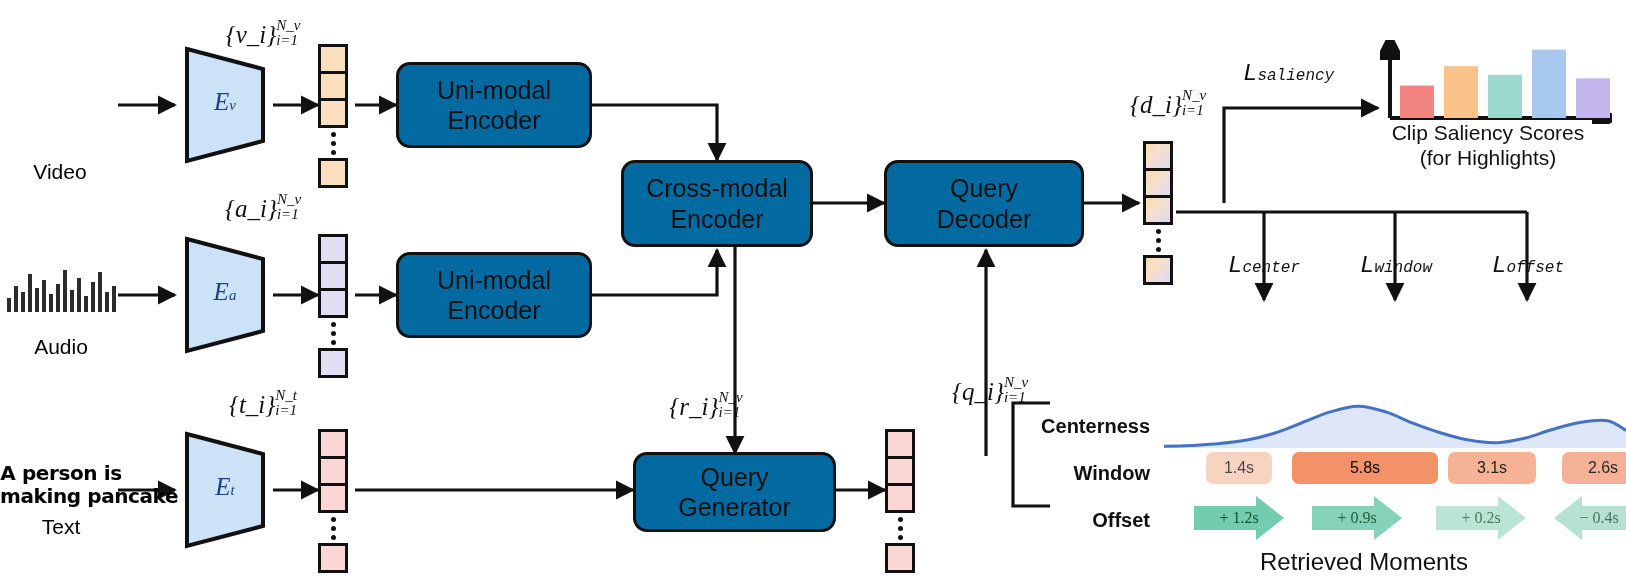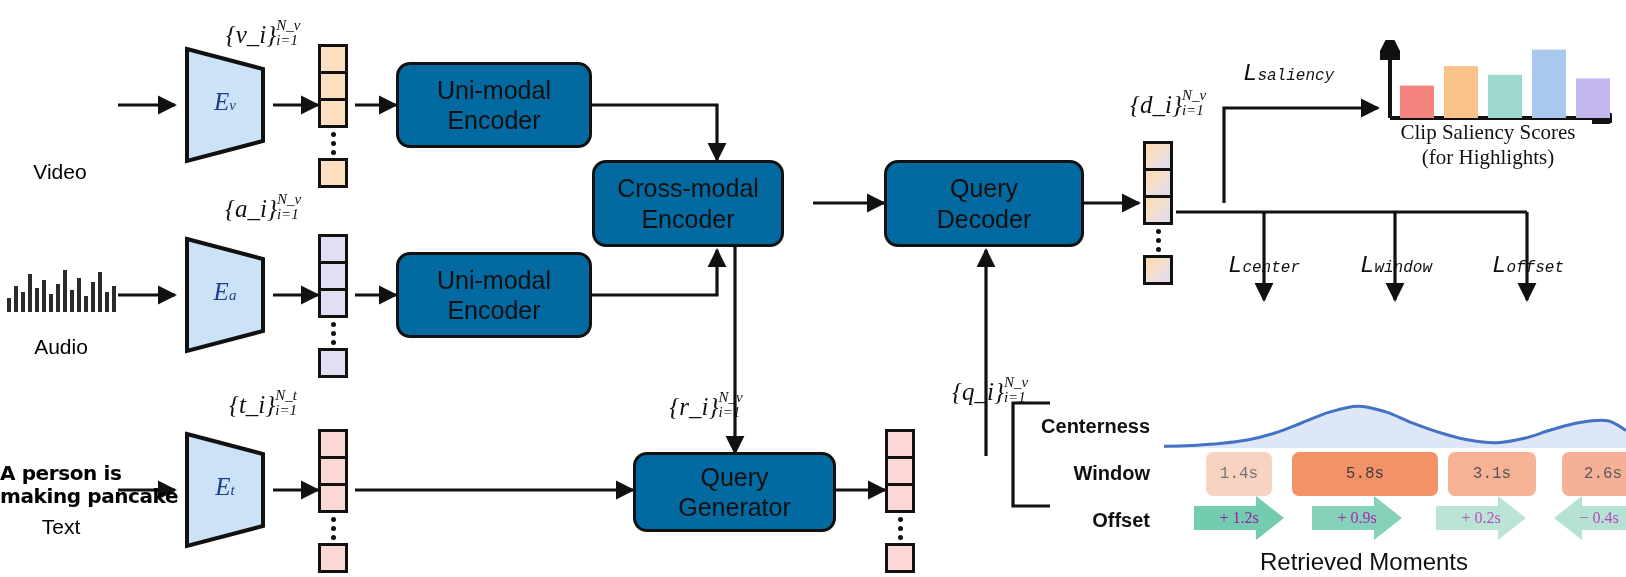--- a/index.html
+++ b/index.html
@@ -13,21 +13,21 @@
 
   
   .modality-label{
     font-family:"Liberation Sans",sans-serif;
     font-size:21px;color:#000000;text-align:center;
     white-space:nowrap;
   }
   .query-text{
     font-family:"DejaVu Sans",sans-serif;
     font-weight:bold;font-size:20px;line-height:1.15;
-    color:#000;white-space:nowrap;
+    color:#000;text-align:center;white-space:nowrap;
     letter-spacing:-0.4px;
   }
 
   
   .procbox{
     box-sizing:border-box;
     background:#0369a1;
     border:3px solid #111;
     border-radius:14px;
     display:flex;align-items:center;justify-content:center;
@@ -69,44 +69,44 @@
   .vdots{
     height:26px;display:flex;flex-direction:column;
     align-items:center;justify-content:center;gap:4px;margin-top:5px;
   }
   .vdots i{display:block;width:5px;height:5px;border-radius:50%;background:#111;}
   .tok.last{margin-bottom:0;margin-top:2px;}
 
   
   .sal-caption{
     font-size:21px;line-height:1.2;text-align:center;color:#111;
-    white-space:nowrap;font-family:Liberation Serif, serif;
+    white-space:nowrap;font-family:Liberation Sans, sans-serif;
   }
 
   
   .rm-rowlabel{
     font-size:20px;color:#111;text-align:right;white-space:nowrap;
     font-family:"Liberation Sans",sans-serif;
     font-weight:bold;
   }
   .rm-caption{
     font-size:24px;color:#111;text-align:center;white-space:nowrap;
     font-family:"Liberation Sans",sans-serif;
   }
   .win-pill{
-    position:absolute;height:44px;border-radius:7px;
+    position:absolute;height:32px;border-radius:7px;
     display:flex;align-items:center;justify-content:center;
-    color:#404040;font-size:16px;
-    font-family:Liberation Mono, monospace;
+    color:#000000;font-size:16px;
+    font-family:Liberation Sans, sans-serif;
     box-sizing:border-box;
   }
   .off-arrow{
     position:absolute;height:44px;
     display:flex;align-items:center;justify-content:center;
-    color:#a21caf;font-size:16px;
+    color:#14532d;font-size:16px;
     font-family:"Liberation Serif",serif;
   }
   .off-arrow > span{position:relative;z-index:2;}
   .off-arrow .shape{position:absolute;inset:0;z-index:1;}
 </style>
 </head>
 <body>
 
 <div id="stage">
 
@@ -261,21 +261,21 @@
     <div class="tok text"></div>
     <div class="tok text"></div>
     <div class="vdots">
         <i></i>
         <i></i>
         <i></i>
       </div>
     <div class="tok text last"></div>
   </div>
 
-  <div class="abs procbox" style="left:592px;top:160px;width:192px;height:87px;">
+  <div class="abs procbox" style="left:621px;top:160px;width:192px;height:87px;">
     <div><span>Cross-modal</span><br><span>Encoder</span></div>
   </div>
 
   <div class="abs mathlab" style="left:621px;top:390px;width:170px;">
     <span>{r_i}</span><span class="supsub"><span>N_v</span><br><span>i=1</span></span>
   </div>
 
   <div class="abs procbox" style="left:633px;top:452px;width:203px;height:80px;">
     <div><span>Query</span><br><span>Generator</span></div>
   </div>

